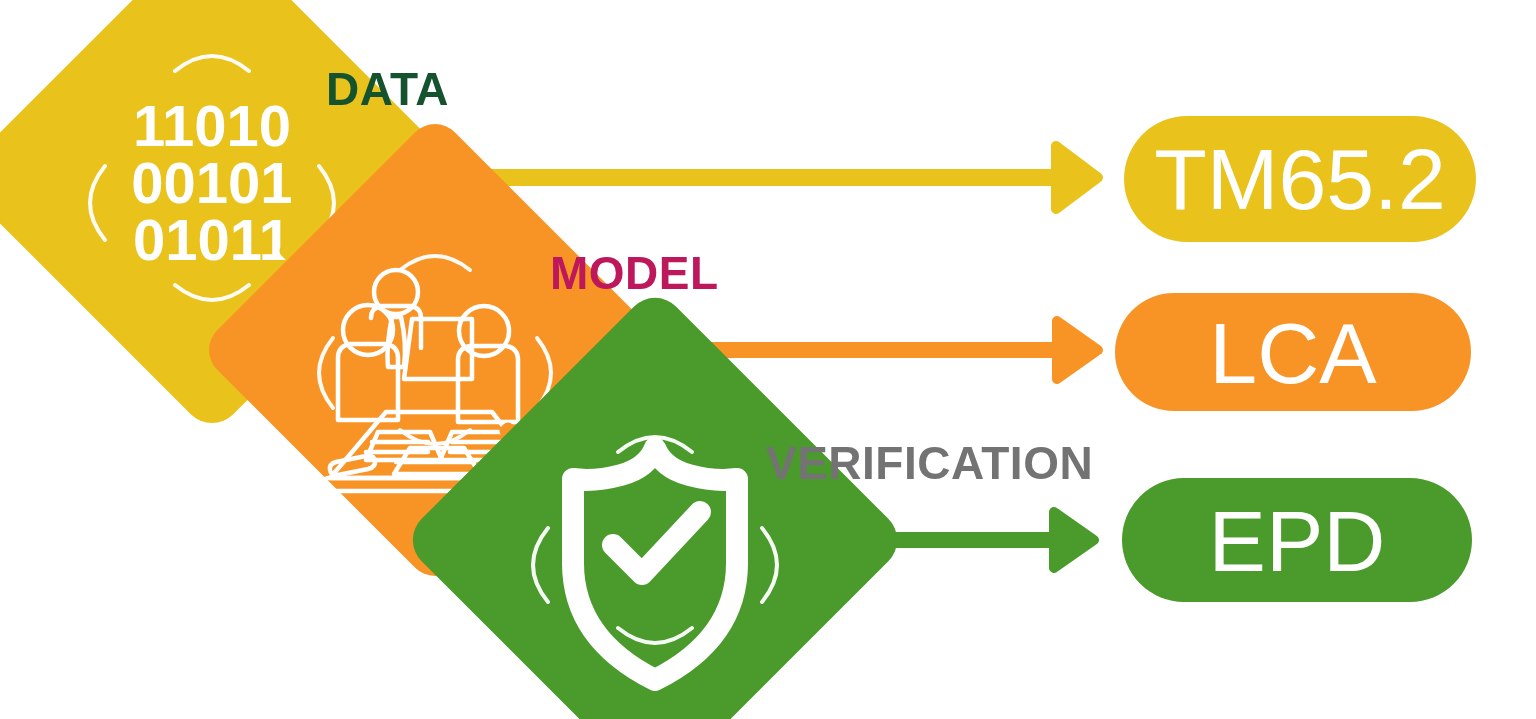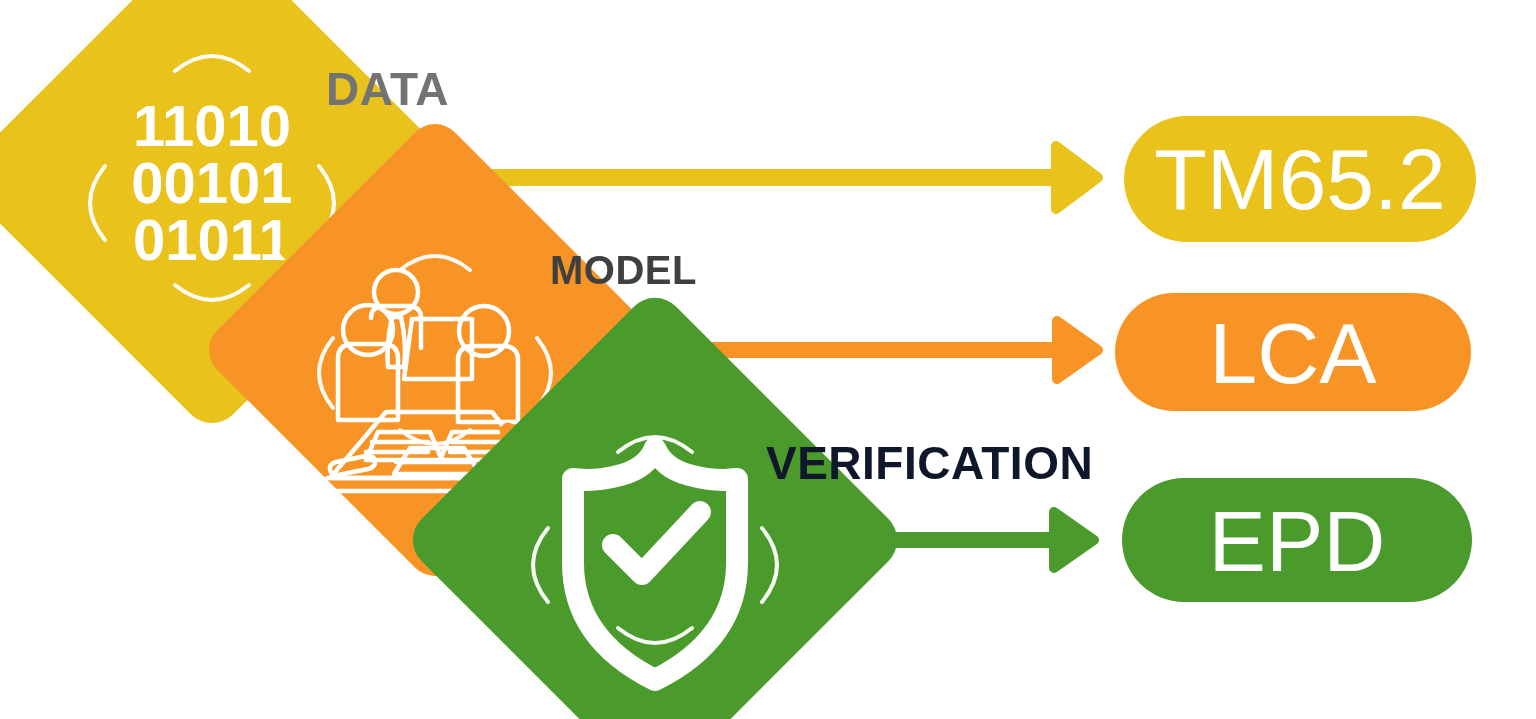--- a/index.html
+++ b/index.html
@@ -177,19 +177,19 @@
         <path d="M 1054 512 L 1094 540 L 1054 568 Z" stroke="#4A9A2C" stroke-width="10" stroke-linejoin="round"></path>
       </g>
 
       <g>
         <rect x="1122" y="478" width="350" height="124" rx="62" ry="62" fill="#4A9A2C"></rect>
         <text class="pill-text" x="1297" y="541" font-size="86" text-anchor="middle" dominant-baseline="central">EPD</text>
       </g>
     </g>
   </svg>
 
-  <div class="stage-label" style="left:326px; top:66px; font-size:46px; color:#737373;">DATA</div>
+  <div class="stage-label" style="left:326px; top:66px; font-size:46px; color:#14532d;">DATA</div>
 
-  <div class="stage-label" style="left:550px; top:250px; font-size:40px; color:#404040;">MODEL</div>
+  <div class="stage-label" style="left:550px; top:250px; font-size:46px; color:#be185d;">MODEL</div>
 
-  <div class="stage-label" style="left:766px; top:440px; font-size:46px; color:#0f172a;">VERIFICATION</div>
+  <div class="stage-label" style="left:766px; top:440px; font-size:46px; color:#737373;">VERIFICATION</div>
 
 </div>
 
 </body></html>

